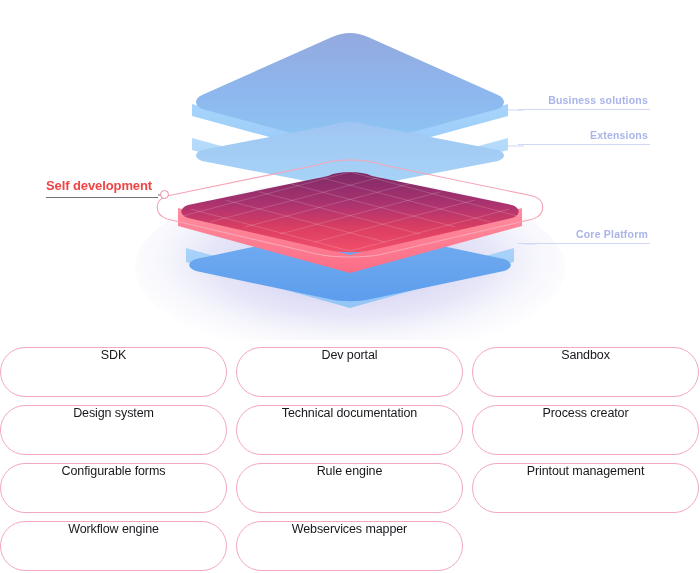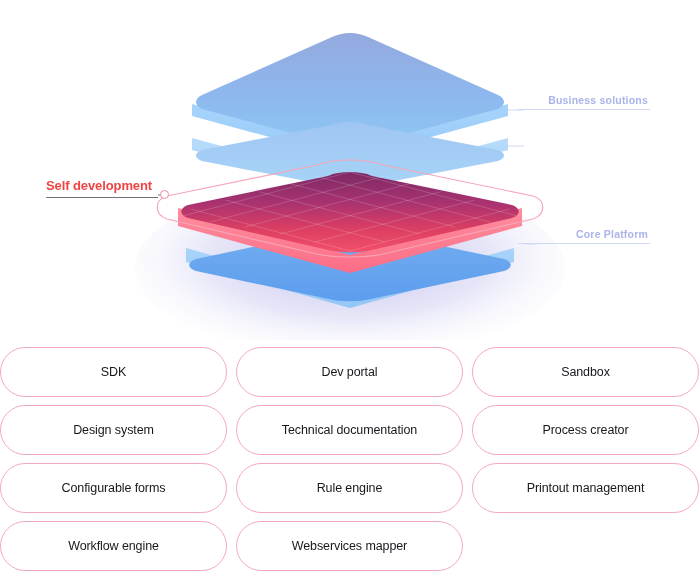--- a/index.html
+++ b/index.html
@@ -102,21 +102,20 @@
     grid-template-columns: 227px 227px 227px;
     column-gap: 9px;
     row-gap: 8px;
   }
   .card {
     height: 50px;
     border: 1.4px solid #f3a9bd;
     border-radius: 26px;
     background: rgba(255,255,255,0.55);
     display: flex;
-    align-items: center;
     justify-content: center;
     box-sizing: border-box;
   }
   .card-label {
     font-size: 12.5px;
     color: #16181c;
     letter-spacing: -0.1px;
     white-space: nowrap;
   }
 </style>
@@ -247,20 +246,24 @@
     <line x1="524" y1="244" x2="536" y2="244" stroke="#cfd8f4" stroke-width="1"></line>
 
     <line x1="158" y1="195" x2="164" y2="195" stroke="#6f7278" stroke-width="1"></line>
   </svg>
 
   <div class="callout-right" id="callout-business">
     <span class="callout-text">Business solutions</span>
     <span class="callout-rule"></span>
   </div>
 
+  <div class="callout-right" id="callout-extensions">
+    <span class="callout-text">Extensions</span>
+    <span class="callout-rule"></span>
+  </div>
 
   <div class="callout-right" id="callout-core">
     <span class="callout-text">Core Platform</span>
     <span class="callout-rule"></span>
   </div>
 
   <div id="callout-self">
     <span class="callout-text">Self development</span>
     <span class="callout-rule"></span>
   </div>

